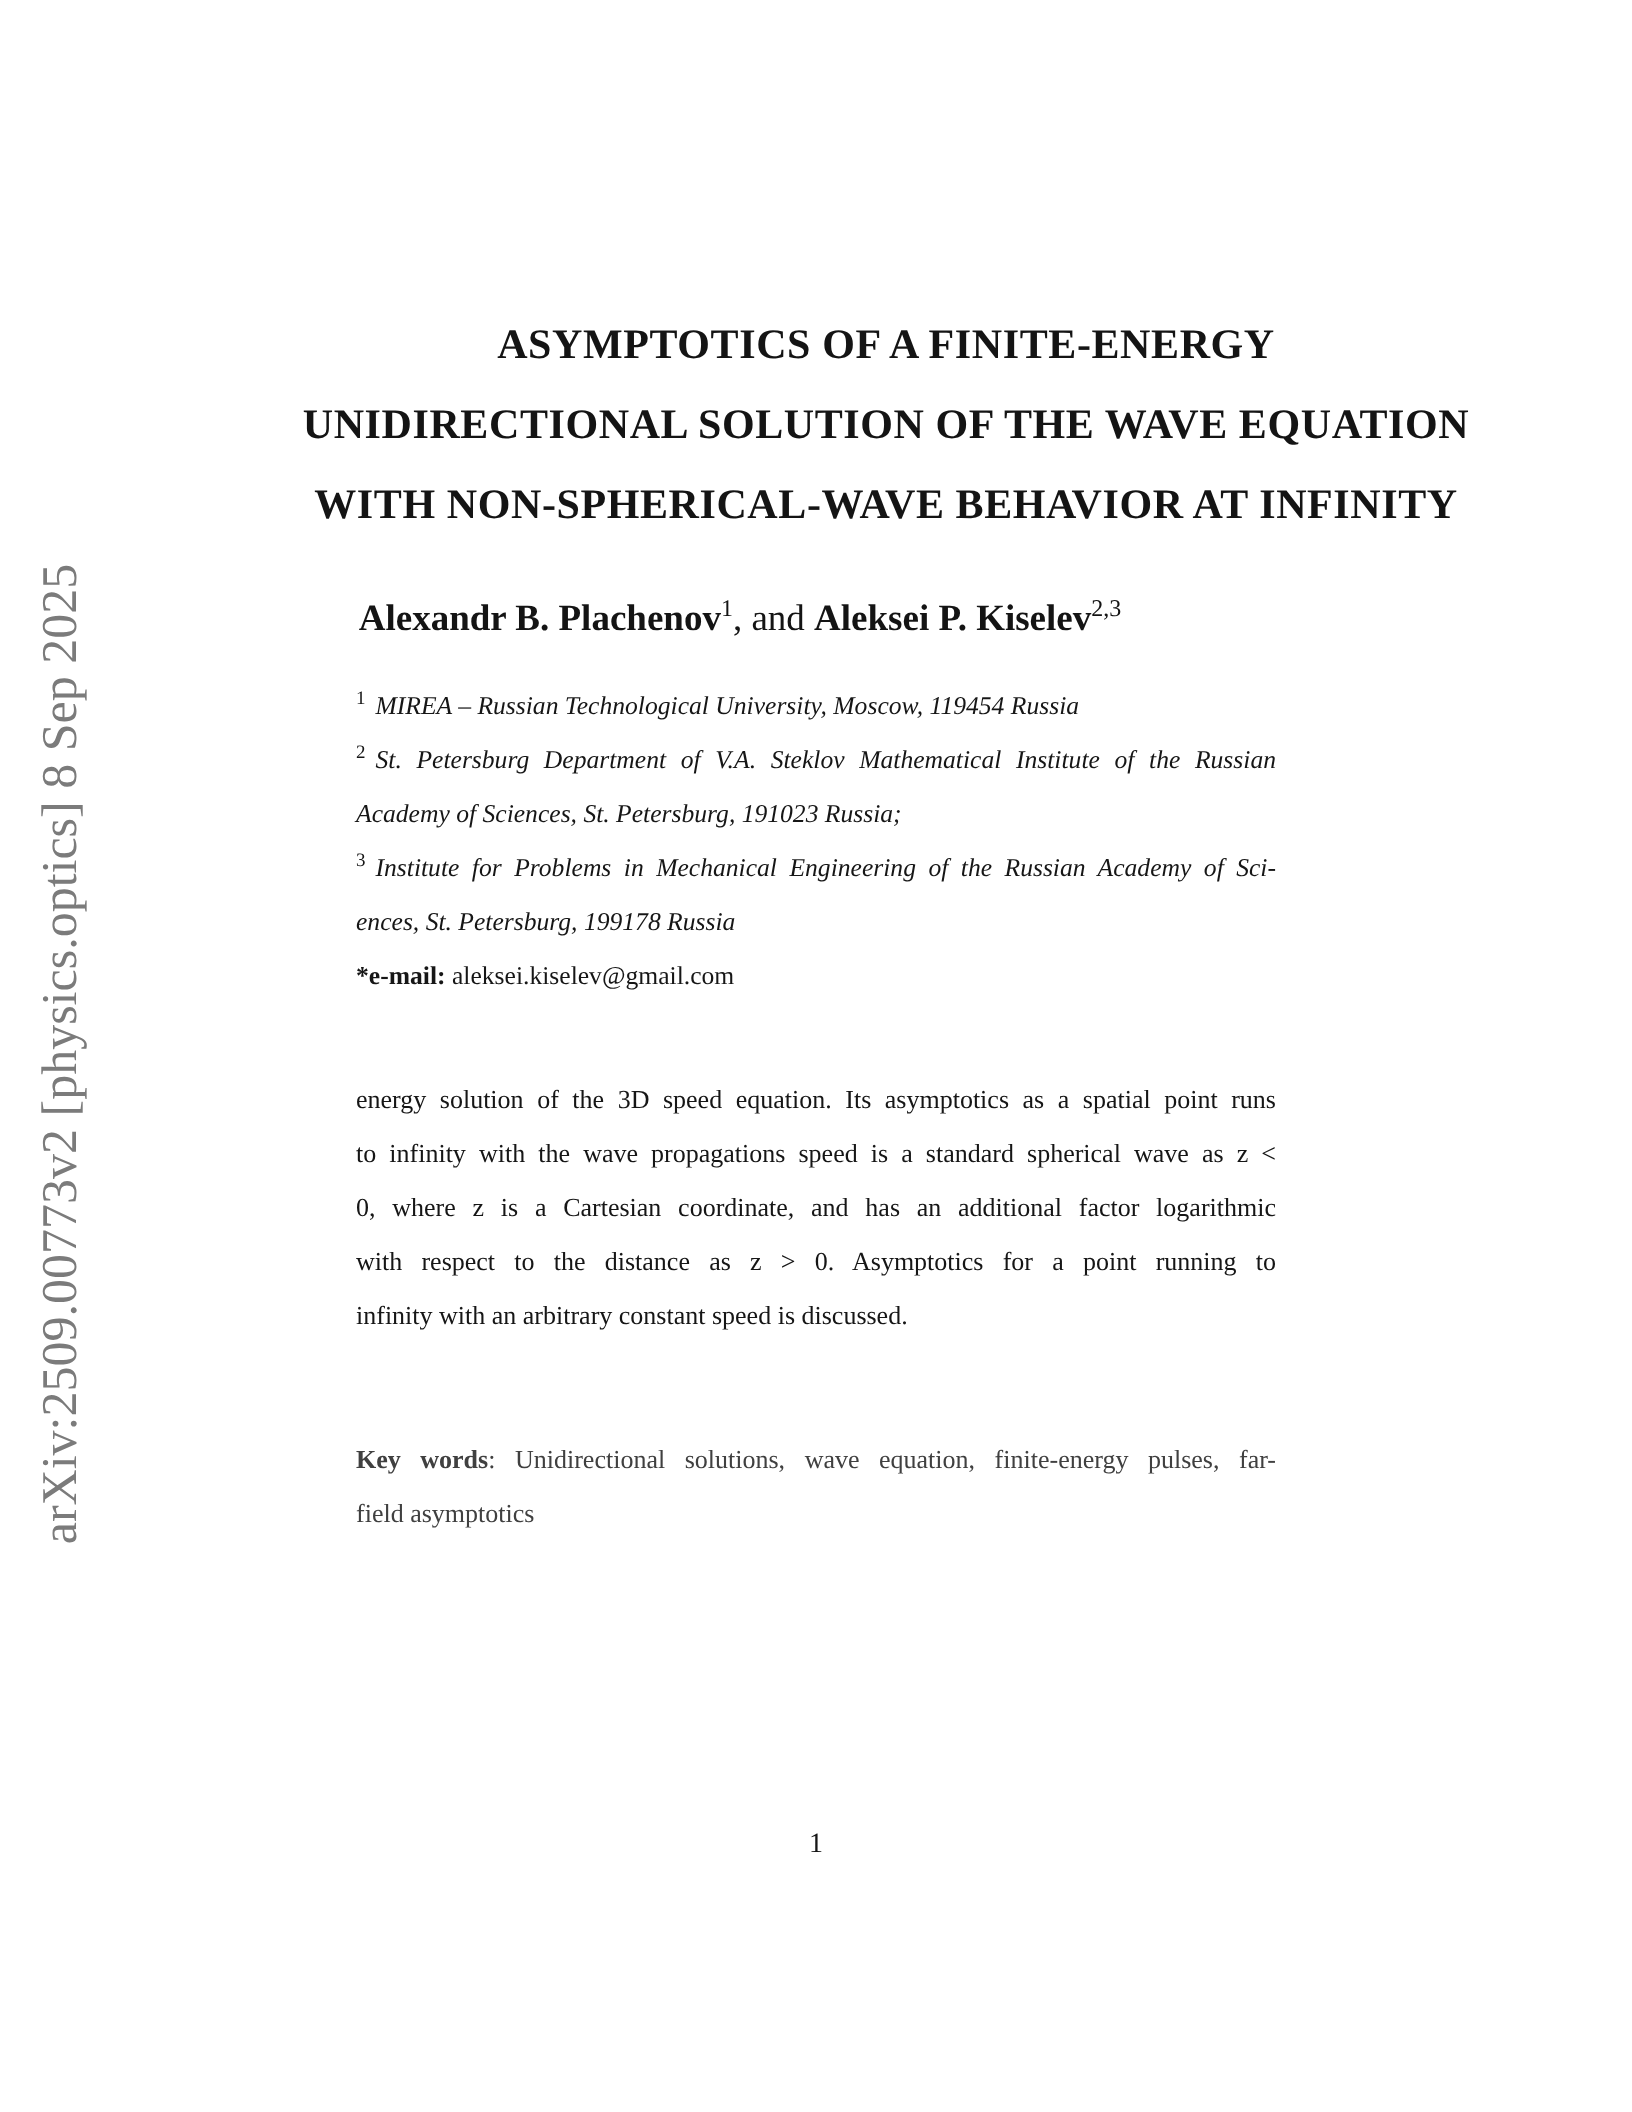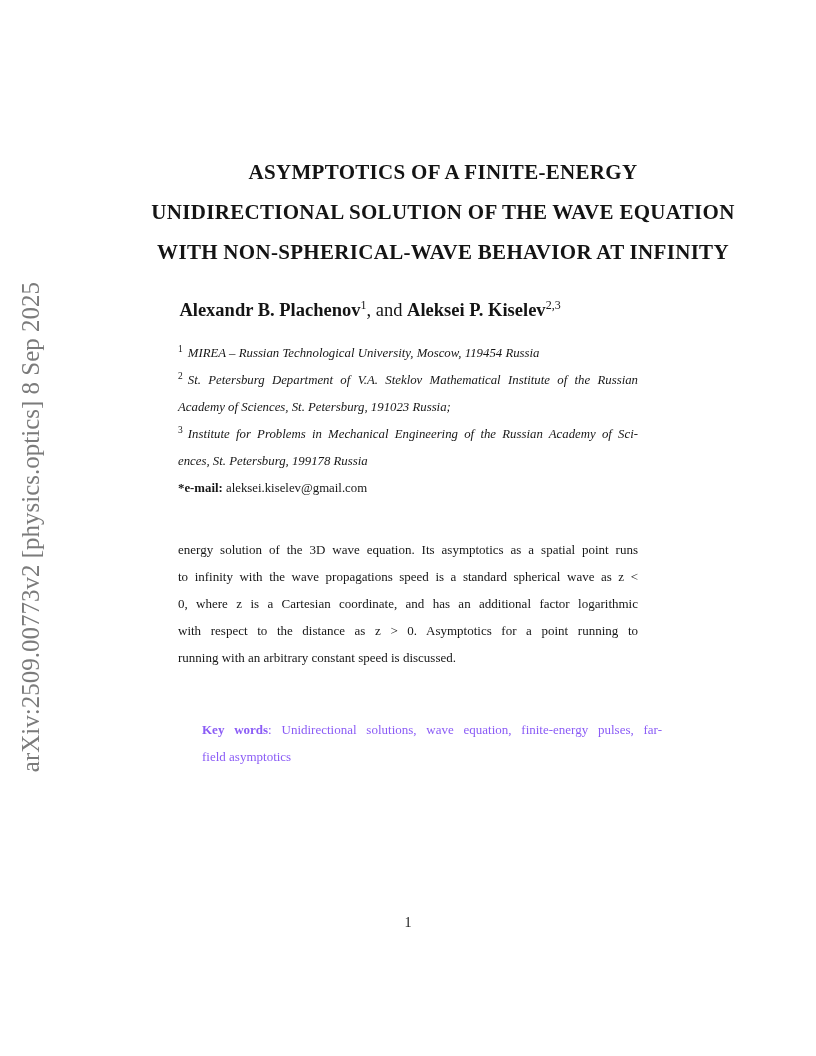--- a/index.html
+++ b/index.html
@@ -85,22 +85,21 @@
     line-height: 27px;
     color: #161616;
   }
   .keywords-block {
     position: absolute;
     left: 178px;
     top: 716px;
     width: 460px;
     font-size: 13px;
     line-height: 27px;
-    color: #8b5cf6;
-    margin-left: 24px;
+    color: #404040;
   }
   .jline { white-space: normal; }
   .jline.stretch {
     text-align: justify;
     text-align-last: justify;
     -moz-text-align-last: justify;
   }
   .jline b { font-weight: bold; }
   .page-number {
     position: absolute;
@@ -130,25 +129,25 @@
   <div class="affil-block">
     <div class="jline"><sup class="affil-marker">1</sup><span>MIREA – Russian Technological University, Moscow, 119454 Russia</span></div>
     <div class="jline stretch"><sup class="affil-marker">2</sup><span>St. Petersburg Department of V.A. Steklov Mathematical Institute of the Russian</span></div>
     <div class="jline"><span>Academy of Sciences, St. Petersburg, 191023 Russia;</span></div>
     <div class="jline stretch"><sup class="affil-marker">3</sup><span>Institute for Problems in Mechanical Engineering of the Russian Academy of Sci-</span></div>
     <div class="jline"><span>ences, St. Petersburg, 199178 Russia</span></div>
     <div class="jline email-line"><b>*e-mail:</b><span> aleksei.kiselev@gmail.com</span></div>
   </div>
 
   <div class="abstract-block">
-    <div class="jline stretch">energy solution of the 3D wave equation. Its asymptotics as a spatial point runs</div>
+    <div class="jline stretch">energy solution of the 3D speed equation. Its asymptotics as a spatial point runs</div>
     <div class="jline stretch">to infinity with the wave propagations speed is a standard spherical wave as z &lt;</div>
     <div class="jline stretch">0, where z is a Cartesian coordinate, and has an additional factor logarithmic</div>
     <div class="jline stretch">with respect to the distance as z &gt; 0.  Asymptotics for a point running to</div>
-    <div class="jline">running with an arbitrary constant speed is discussed.</div>
+    <div class="jline">infinity with an arbitrary constant speed is discussed.</div>
   </div>
 
   <div class="keywords-block">
     <div class="jline stretch"><b>Key words</b><span>: Unidirectional solutions, wave equation, finite-energy pulses, far-</span></div>
     <div class="jline">field asymptotics</div>
   </div>
 
   <div class="page-number">1</div>
 
 </div>

